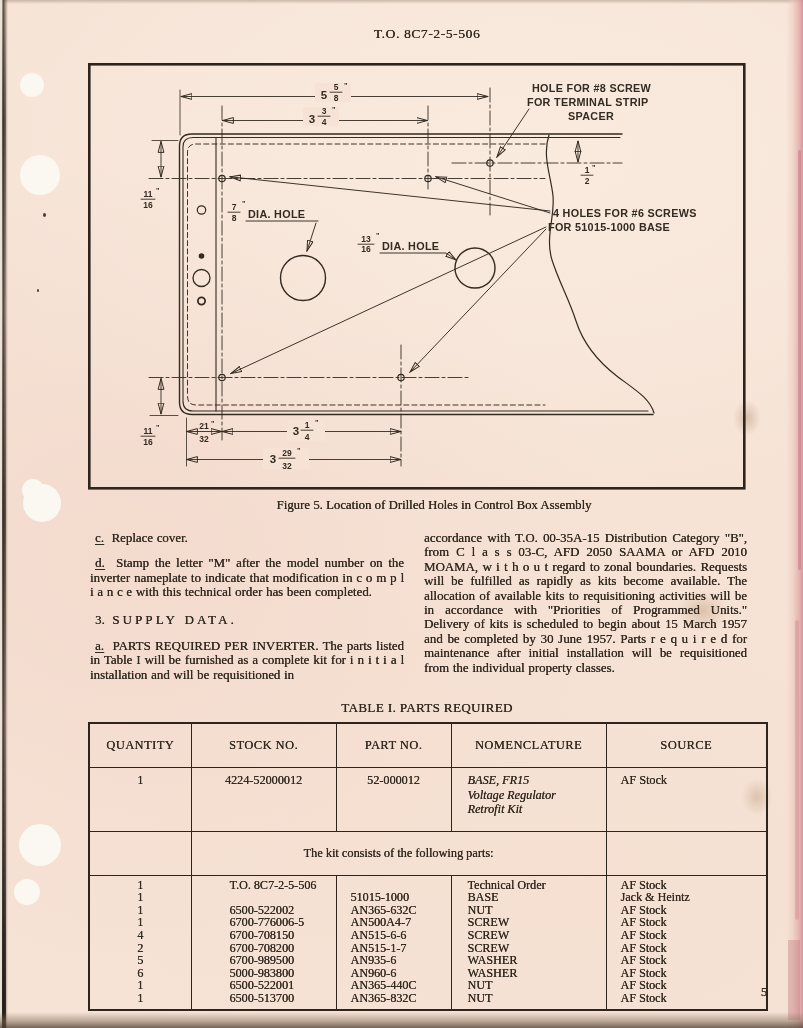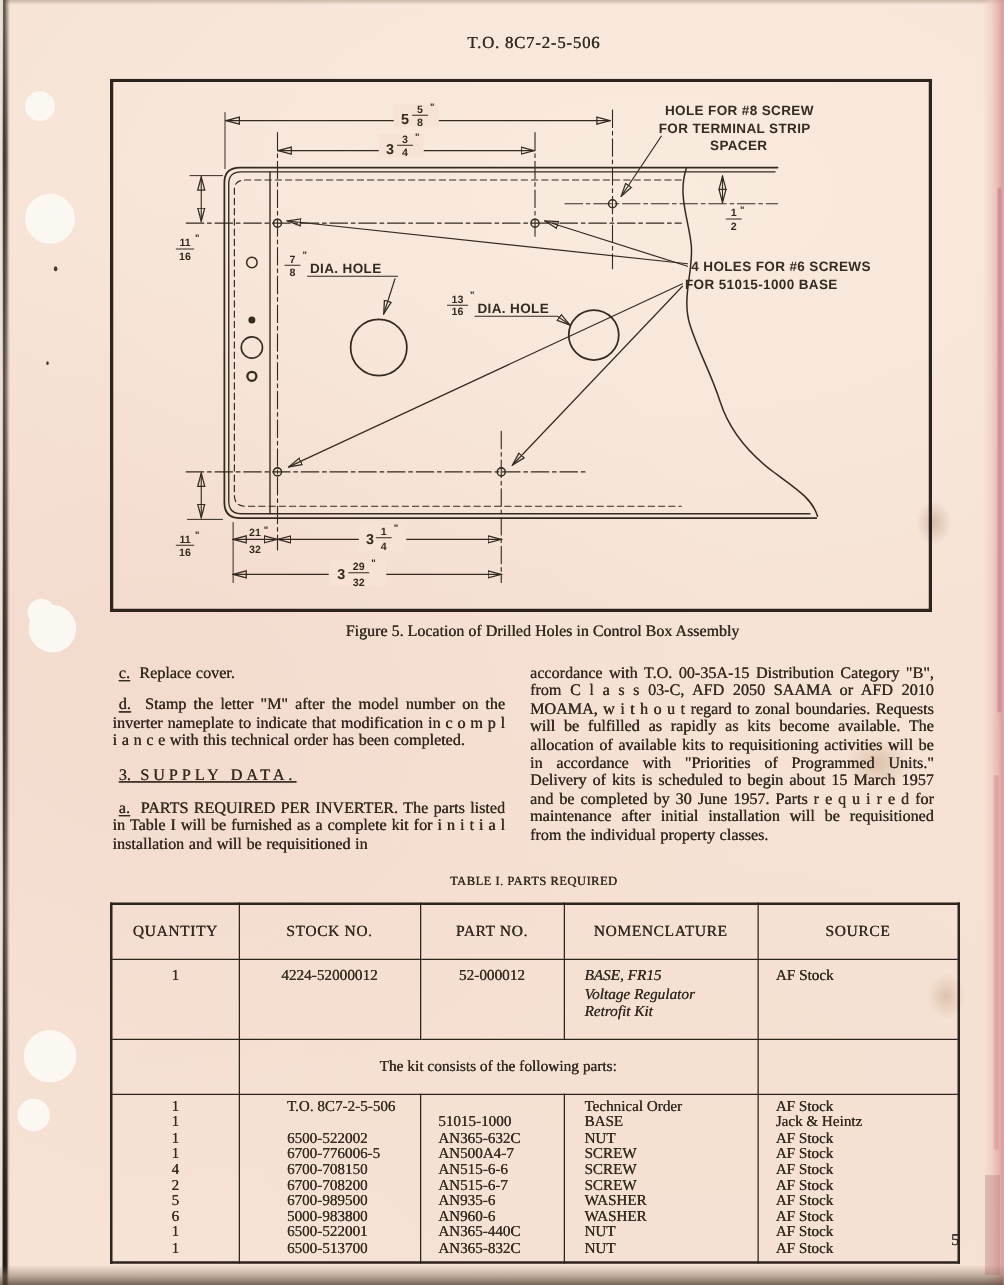--- a/index.html
+++ b/index.html
@@ -35,21 +35,21 @@
   .hole{position:absolute;border-radius:50%;background:var(--hole_white);}
   .speck{position:absolute;background:#4a3b30;border-radius:50%;}
   .stain{position:absolute;border-radius:50%;}
   .stain1{left:676px;top:590px;width:52px;height:42px;background:radial-gradient(closest-side, rgba(164,118,74,.30), rgba(164,118,74,0));}
   .stain2{left:733px;top:400px;width:28px;height:36px;background:radial-gradient(closest-side, rgba(150,108,74,.32), rgba(150,108,74,0));}
   .stain3{left:741px;top:778px;width:32px;height:38px;background:radial-gradient(closest-side, rgba(160,118,80,.28), rgba(160,118,80,0));}
 
   
   .to-header{position:absolute;left:88px;top:26px;width:678px;text-align:center;font-size:13.5px;letter-spacing:.6px;}
   .caption{position:absolute;left:105px;top:498px;width:658px;text-align:center;font-size:12.8px;}
-  .tbl-title{position:absolute;left:88px;top:700px;width:678px;text-align:center;font-size:10px;letter-spacing:.4px;}
+  .tbl-title{position:absolute;left:88px;top:700px;width:678px;text-align:center;font-size:13px;letter-spacing:.4px;}
   .pageno{position:absolute;left:754px;top:984px;width:20px;font-size:13px;text-align:center;}
 
   
   .dwg{position:absolute;left:88px;top:63px;width:658px;height:427px;}
   .dwg path,.dwg line,.dwg circle,.dwg rect{stroke:var(--ink);fill:none;stroke-linecap:round;}
   .dwg .fb{stroke:var(--border);stroke-width:2.6;}
   .dwg .s11{stroke-width:1.1;} .dwg .s12{stroke-width:1.2;} .dwg .s13{stroke-width:1.3;}
   .dwg .s14{stroke-width:1.4;} .dwg .s18{stroke-width:1.8;}
   .dwg .dash{stroke-dasharray:5 3.2;stroke-width:.95;}
   .dwg .cl{stroke-dasharray:14 3 3 3;stroke-width:.9;}
@@ -61,21 +61,21 @@
   .dwg .lbl{font:700 10.8px "Liberation Sans",sans-serif;letter-spacing:.3px;}
   .dwg .frac{font:700 8.5px "Liberation Sans",sans-serif;text-anchor:middle;}
   .dwg .whole{font:700 11.5px "Liberation Sans",sans-serif;text-anchor:middle;}
   .dwg .unit{font:700 7.5px "Liberation Sans",sans-serif;}
 
   
   .col{position:absolute;top:528px;font-size:12.9px;line-height:14.4px;text-align:justify;word-spacing:.5px;padding-top:3px;}
   .col.left{left:90px;width:314px;}
   .col.right{left:424px;width:323px;}
   .para{margin:0 0 11px 0;text-indent:5px;}
-  .h3d{margin:13px 0 12px 0;text-decoration:underline;}
+  .h3d{margin:13px 0 12px 0;}
   .plabel{text-decoration:underline;text-underline-offset:2px;}
   .sp{letter-spacing:3.2px;}
 
   
   table.parts{position:absolute;left:88px;top:722px;width:678px;border-collapse:collapse;table-layout:fixed;
     font-family:"Liberation Serif",serif;color:var(--ink);font-size:12.2px;border:2.6px solid var(--border);text-shadow:0.25px 0 0 currentColor;}
   .parts td,.parts th{border:1.5px solid var(--border);padding:14px;vertical-align:top;font-weight:normal;}
   .parts tr.hdr th{height:23px;vertical-align:middle;text-align:center;font-size:12.4px;letter-spacing:.5px;}
   .parts tr.kit td{height:60px;padding-top:5px;}
   .parts .ctr{text-align:center;}
@@ -332,21 +332,21 @@
             <div class="pl">5000-983800</div>
             <div class="pl">6500-522001</div>
             <div class="pl">6500-513700</div>
           </td>
         <td class="pno">
             <div class="pl"></div>
             <div class="pl">51015-1000</div>
             <div class="pl">AN365-632C</div>
             <div class="pl">AN500A4-7</div>
             <div class="pl">AN515-6-6</div>
-            <div class="pl">AN515-6-7</div>
+            <div class="pl">AN515-1-7</div>
             <div class="pl">AN935-6</div>
             <div class="pl">AN960-6</div>
             <div class="pl">AN365-440C</div>
             <div class="pl">AN365-832C</div>
           </td>
         <td class="nom">
             <div class="pl">Technical Order</div>
             <div class="pl">BASE</div>
             <div class="pl">NUT</div>
             <div class="pl">SCREW</div>

